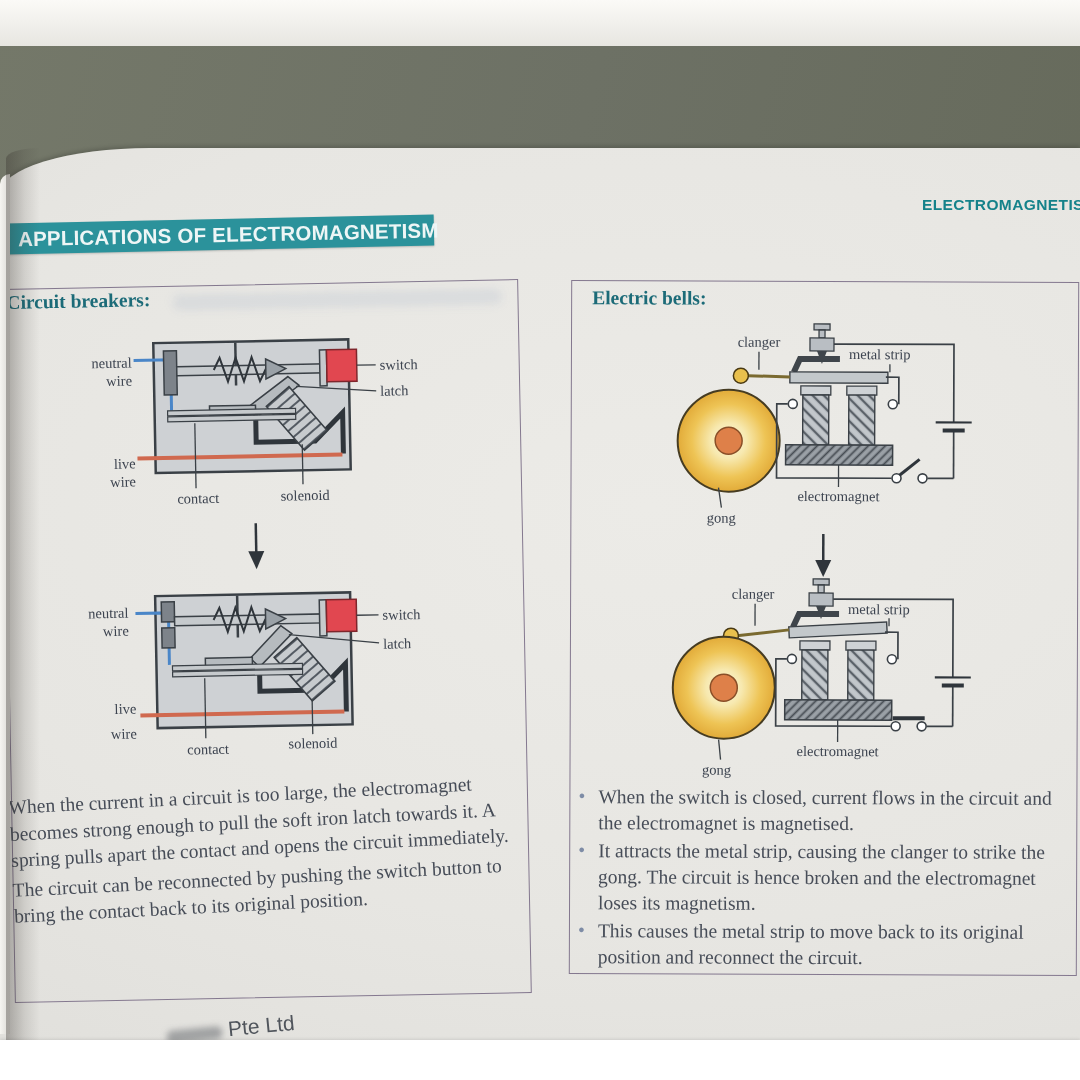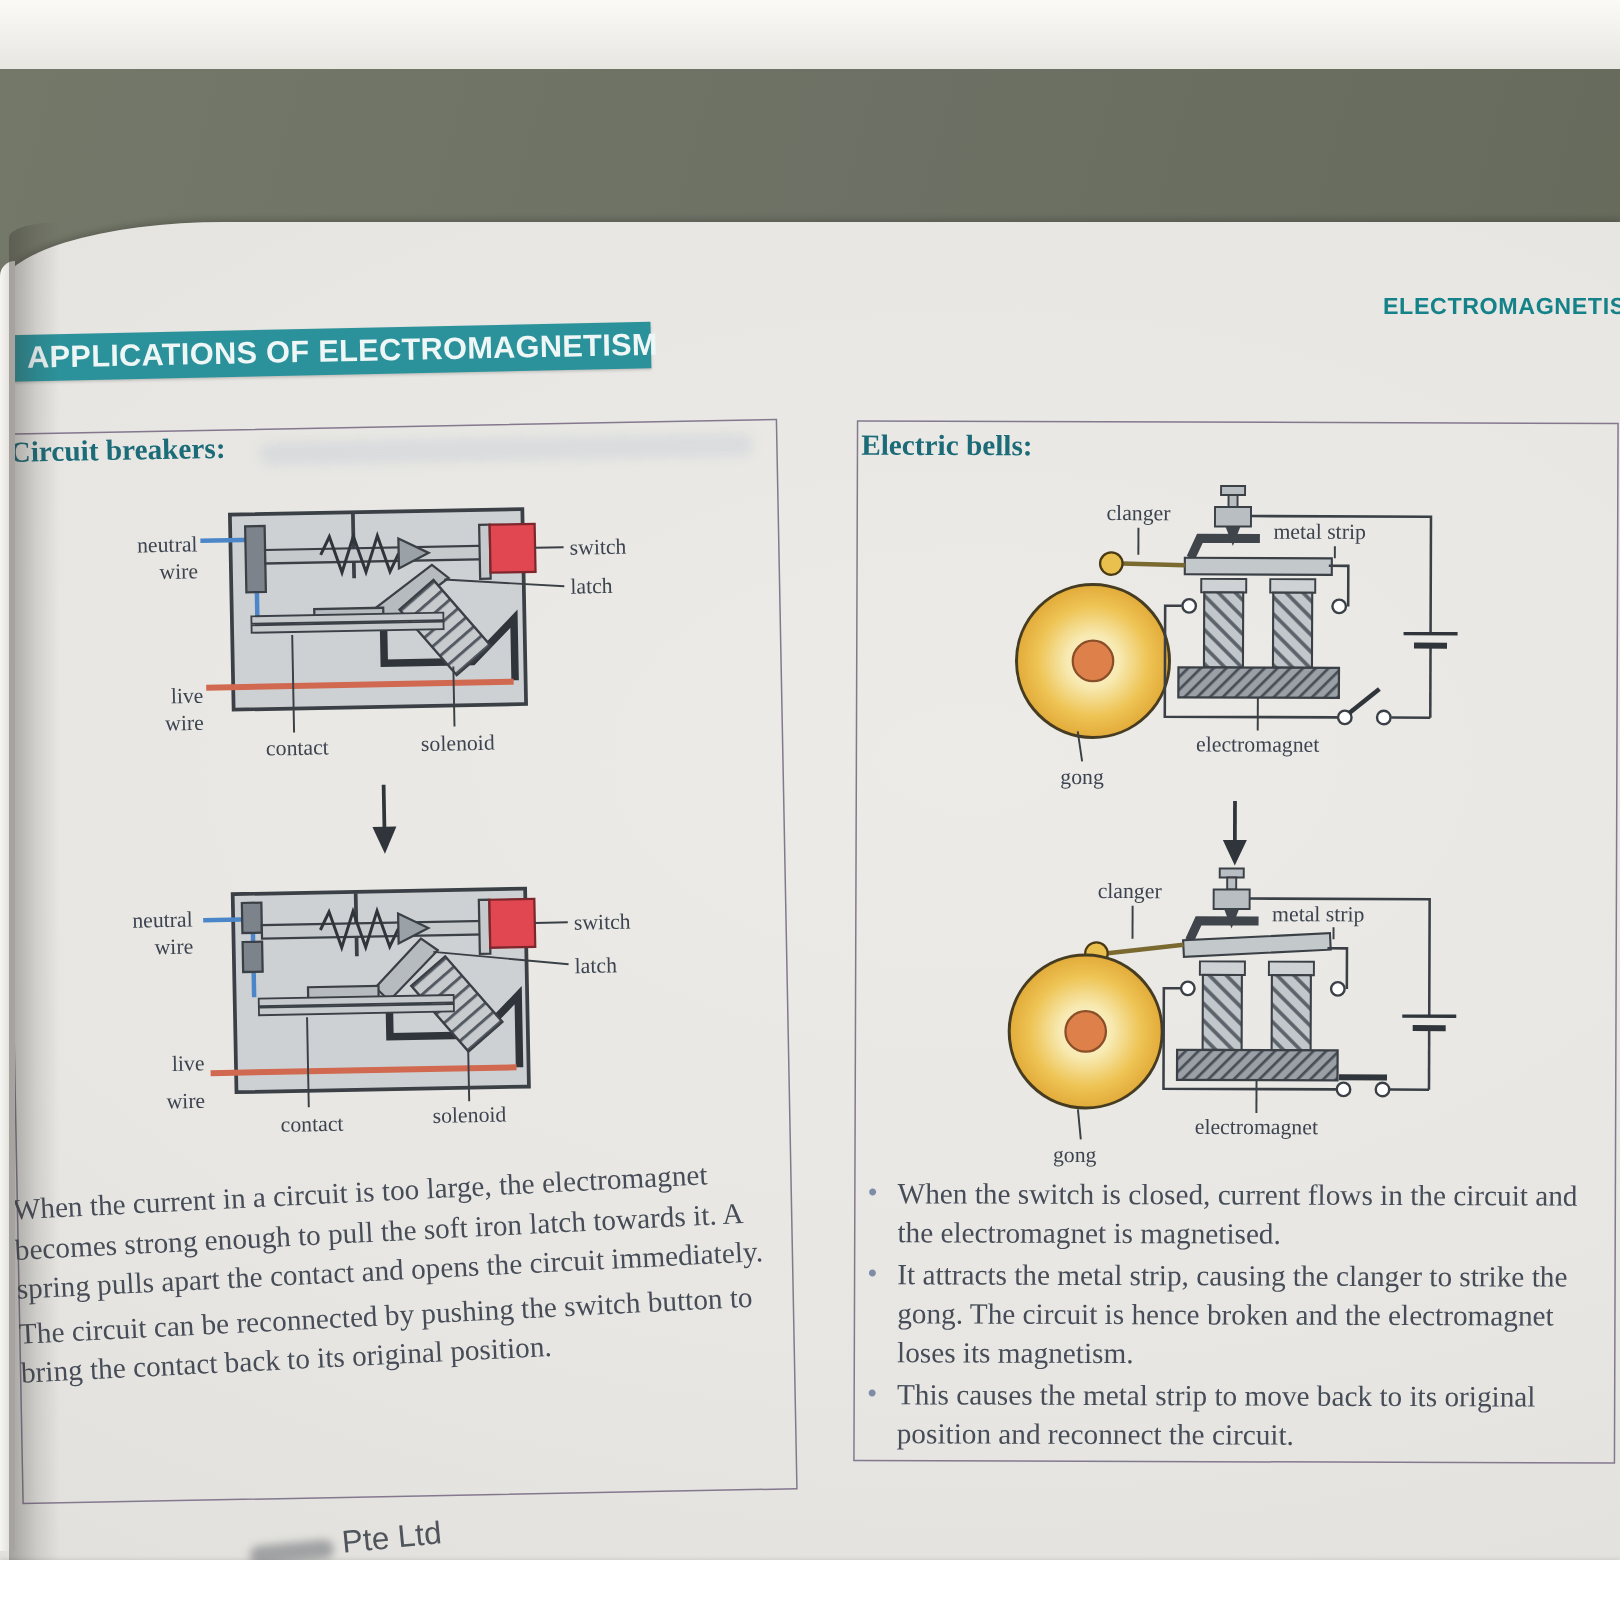--- a/index.html
+++ b/index.html
@@ -30,21 +30,21 @@
   .banner{position:absolute;left:6px;top:71px;width:428px;height:31px;
     background:#2b929b;transform:rotate(-1.2deg);display:flex;align-items:center;
     padding-left:12px;box-sizing:border-box;z-index:3;box-shadow:0 1px 2px rgba(0,0,0,.18);}
   .banner span{color:#eef6f6;font-family:"Liberation Sans",sans-serif;font-weight:bold;
     font-size:20.5px;letter-spacing:.2px;white-space:nowrap;}
   .box{position:absolute;border:1.5px solid #84788f;z-index:3;box-sizing:border-box;}
   .box-left{left:8px;top:136px;width:517px;height:714px;transform:rotate(-1.1deg);}
   .box-right{left:570px;top:133px;width:508px;height:694px;transform:rotate(.2deg);}
   .box-heading{position:absolute;color:#1c6b78;font-weight:bold;font-size:19.5px;}
   .bh-left{left:4px;top:2px;}
-  .bh-right{left:2px;top:6px;}
+  .bh-right{left:20px;top:6px;}
   .ghost{position:absolute;left:170px;top:8px;width:330px;height:16px;
     background:rgba(110,135,175,.12);filter:blur(4px);border-radius:8px;}
   .diagram-svg{position:absolute;left:0;top:0;}
   .cb-text{position:absolute;left:-4px;top:505px;width:512px;
     transform:rotate(-1.8deg);transform-origin:0 0;
     font-size:19.5px;line-height:1.36;color:#474d58;}
   .cb-text p{margin:0 0 3px 0;}
   .eb-text{position:absolute;left:4px;top:503px;width:496px;
     font-size:19.5px;line-height:1.33;color:#474d58;}
   .eb-text ul{margin:0;padding:0;list-style:none;}

